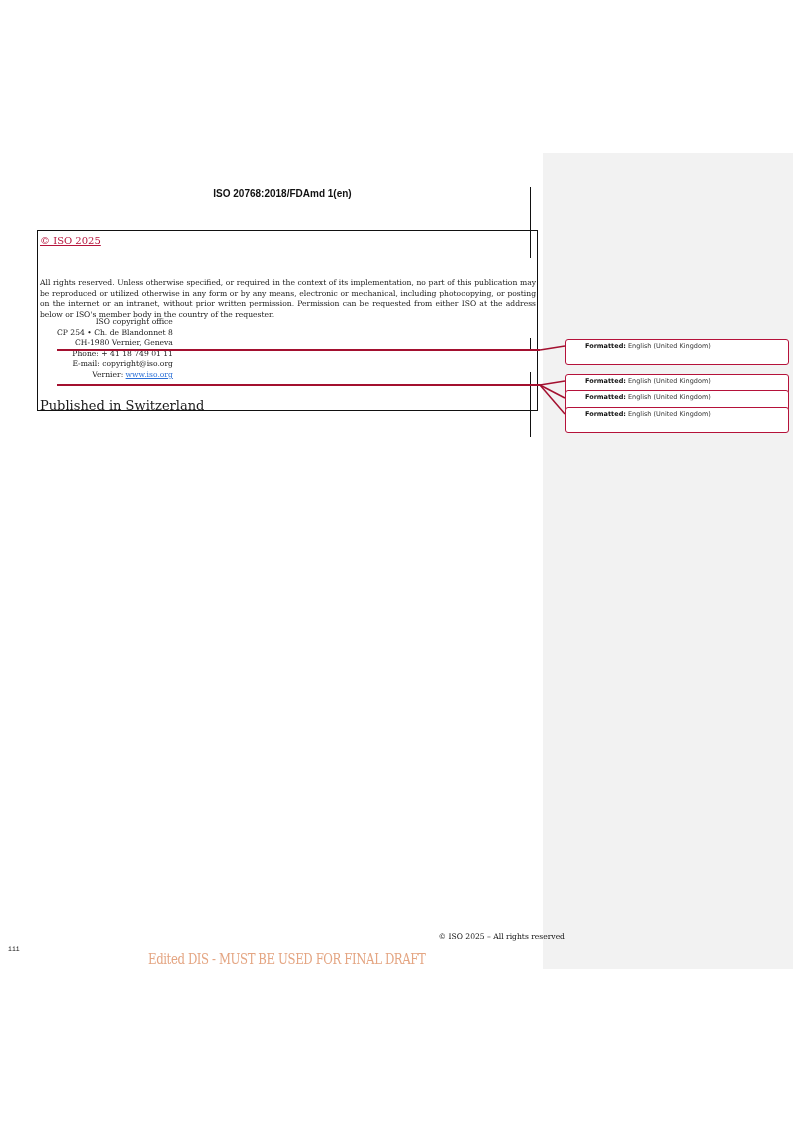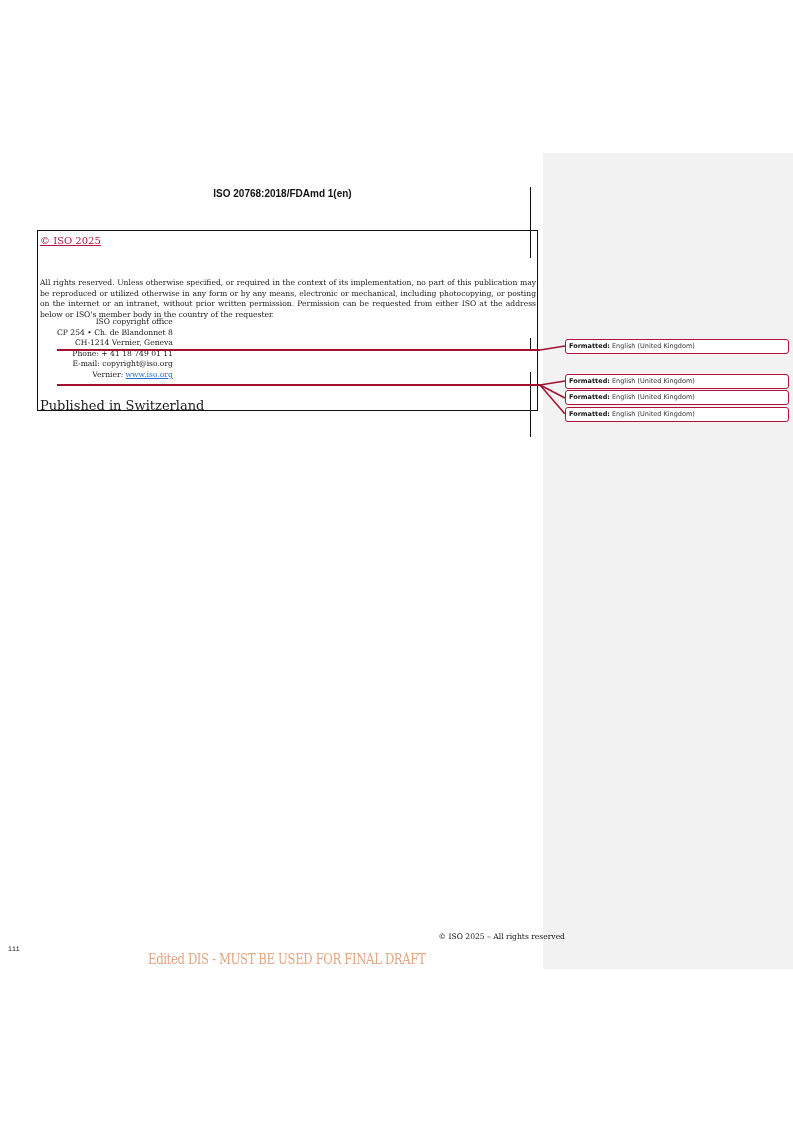--- a/index.html
+++ b/index.html
@@ -9,41 +9,41 @@
   .box { position:absolute; left:37px; top:230px; width:501px; height:181px; border:1px solid #111; box-sizing:border-box; }
   .copyright-line { position:absolute; left:40px; top:235px; font-size:10px; color:#b5123a; text-decoration:underline; }
   .rights { position:absolute; left:40px; top:258px; width:496px; font-size:7.6px; line-height:10.6px; color:#1a1a1a; text-align:justify;margin-top:20px; }
   .addr { position:absolute; left:57px; top:317px; font-size:7.6px; line-height:10.6px; color:#1a1a1a;text-align:right; }
   .addr div { white-space:nowrap; }
   .addr a { color:#2a6fd6; text-decoration:underline; }
   .published { position:absolute; left:40px; top:398px; font-size:13px; color:#1a1a1a; }
   .bar { position:absolute; left:530px; width:1px; background:#111; }
   .lead { position:absolute; height:2px; background:#a3102f; }
   svg.connectors { position:absolute; left:0; top:0; width:793px; height:1122px; pointer-events:none; }
-  .balloon { position:absolute; left:565px; width:224px; height:15px; border:1px solid #b5123a; border-radius:3px; box-sizing:border-box; background:#fff; font-family:"DejaVu Sans", sans-serif; font-size:6.5px; line-height:13px; padding-left:3px; color:#333; white-space:nowrap; }
+  .balloon { position:absolute; left:565px; width:224px; height:26px; border:1px solid #b5123a; border-radius:3px; box-sizing:border-box; background:#fff; font-family:"DejaVu Sans", sans-serif; font-size:6.5px; line-height:13px; padding-left:19px; color:#333; white-space:nowrap; }
   .balloon b { color:#111; }
   .footer-copy { position:absolute; left:0; top:932px; width:565px; text-align:right; font-size:7.6px; color:#111; }
   .footer-page { position:absolute; left:8px; top:946px; width:565px; text-align:left; font-size:6.5px; color:#111;font-family:Liberation Mono, monospace; }
   .watermark { position:absolute; left:148px; top:950px; font-family:"DejaVu Serif", serif; font-size:15px; color:#e4a582; letter-spacing:-0.5px; transform:scaleX(0.78); transform-origin:left top; white-space:nowrap; }
 </style>
 </head>
 <body>
 
 <div class="markup-pane"></div>
 
 <div class="header-title">ISO 20768:2018/FDAmd 1(en)</div>
 
 <div class="box"></div>
 <div class="copyright-line">© ISO 2025</div>
 <div class="rights">All rights reserved. Unless otherwise specified, or required in the context of its implementation, no part of this publication may be reproduced or utilized otherwise in any form or by any means, electronic or mechanical, including photocopying, or posting on the internet or an intranet, without prior written permission. Permission can be requested from either ISO at the address below or ISO's member body in the country of the requester.</div>
 
 <div class="addr">
   <div>ISO copyright office</div>
   <div>CP 254 • Ch. de Blandonnet 8</div>
-  <div>CH-1214 Vernier, Geneva</div>
+  <div>CH-1980 Vernier, Geneva</div>
   <div>Phone: + 41 18 749 01 11</div>
   <div>E-mail: copyright@iso.org</div>
   <div><span>Vernier: </span><a>www.iso.org</a></div>
 </div>
 
 <div class="published">Published in Switzerland</div>
 
 <div class="bar" style="top:187px;height:71px;"></div>
 <div class="bar" style="top:338px;height:13px;"></div>
 <div class="bar" style="top:372px;height:65px;"></div>

